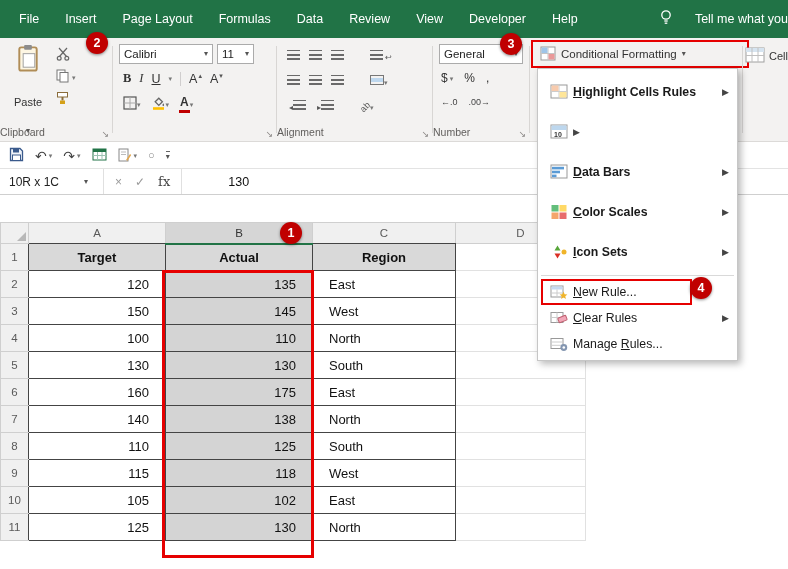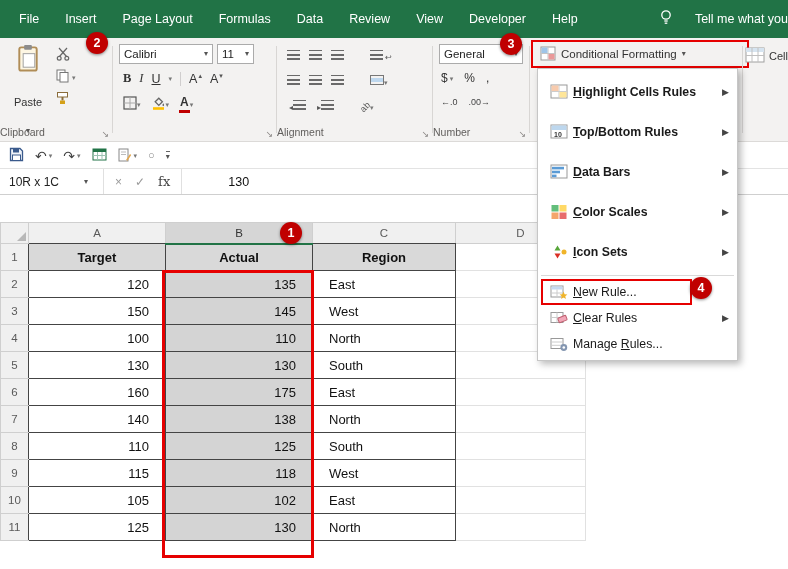--- a/index.html
+++ b/index.html
@@ -495,21 +495,20 @@
         <span class="sub">▶</span>
       </div>
       <div class="mi bold">
         <span class="micon">
           <svg width="18" height="16" viewBox="0 0 18 16">
             <rect x="1" y="1" width="16" height="13" fill="#fff" stroke="#999"></rect>
             <rect x="1.5" y="1.5" width="15" height="4.5" fill="#bdd7ee"></rect>
             <text x="4" y="13" font-size="7" font-weight="bold" fill="#333">10</text>
           </svg>
         </span>
-        <span class="mlabel"><u>T</u>op/Bottom Rules</span>
         <span class="sub">▶</span>
       </div>
       <div class="mi bold">
         <span class="micon">
           <svg width="18" height="16" viewBox="0 0 18 16">
             <rect x="1" y="1" width="16" height="13" fill="#fff" stroke="#999"></rect>
             <rect x="2" y="2.8" width="12" height="2.6" fill="#5b9bd5"></rect>
             <rect x="2" y="6.7" width="8" height="2.6" fill="#5b9bd5"></rect>
             <rect x="2" y="10.6" width="4.5" height="2.6" fill="#5b9bd5"></rect>
           </svg>

